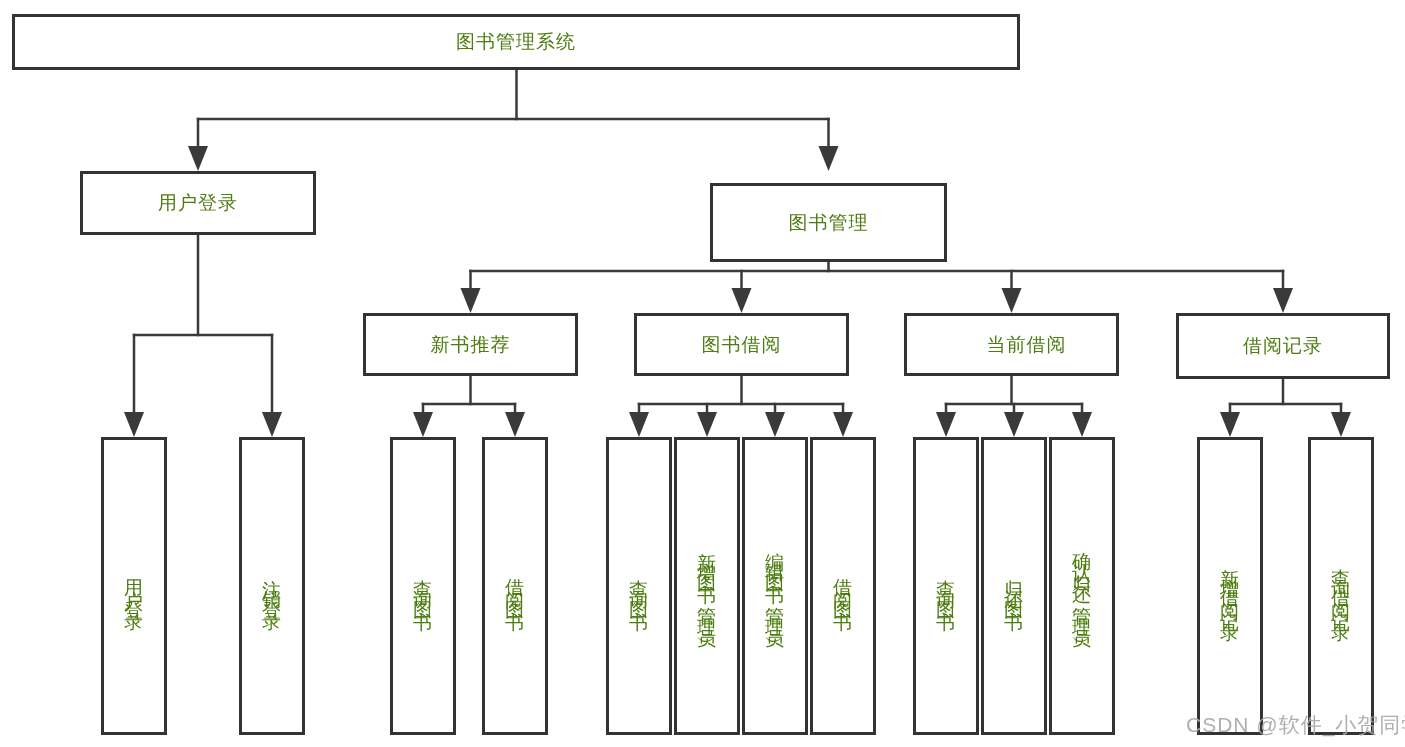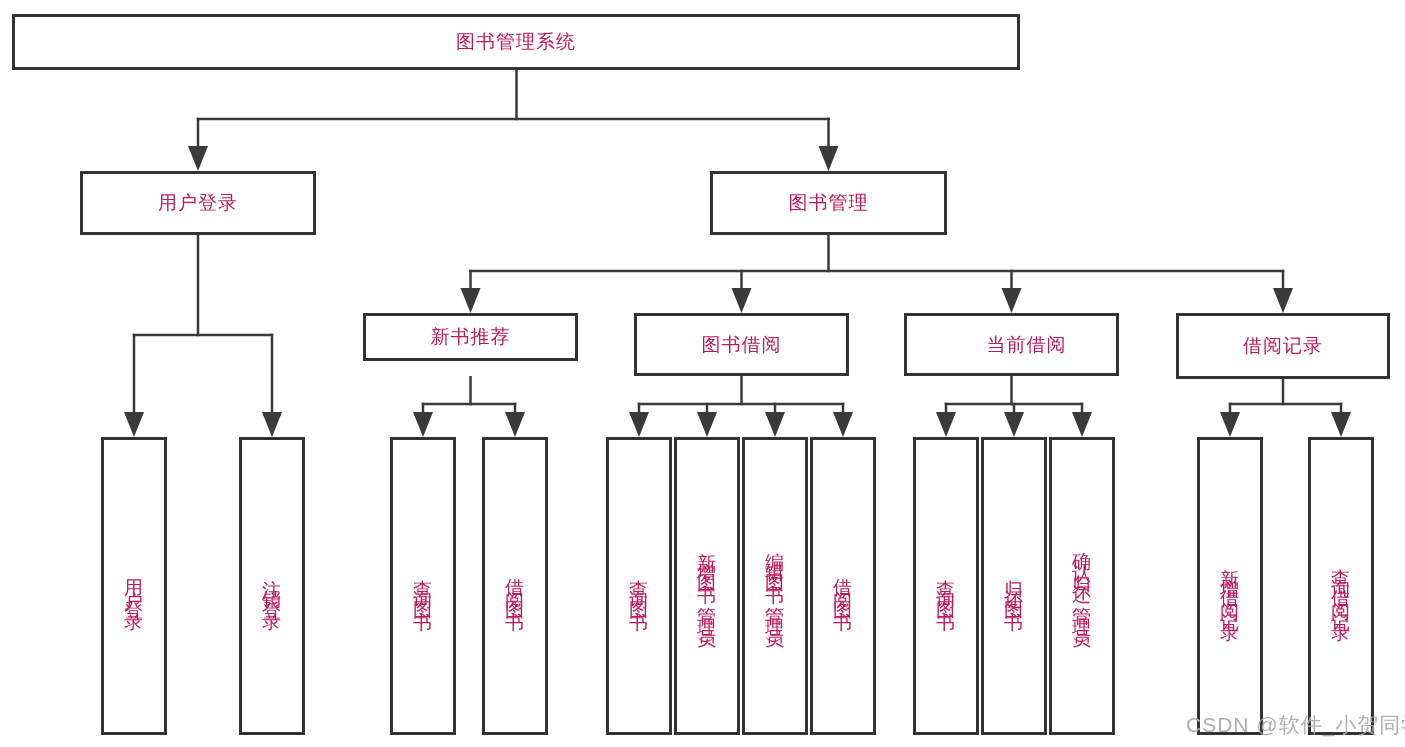--- a/index.html
+++ b/index.html
@@ -30,21 +30,21 @@
     stroke: none;
   }
   .node {
     position: absolute;
     box-sizing: border-box;
     border: 3px solid #333333;
     background: #ffffff;
     display: flex;
     align-items: center;
     justify-content: center;
-    color: #be185d;
+    color: #4d7c0f;
     z-index: 2;
   }
   .node.h {
     font-size: 19px;
     letter-spacing: 1px;
   }
   .node.v {
     top: 437px;
     width: 66px;
     height: 298px;
@@ -149,25 +149,25 @@
     </g>
   </svg>
 
   <div class="node h" style="left:12px; top:14px; width:1008px; height:56px;">
     <span>图书管理系统</span>
   </div>
 
   <div class="node h" style="left:80px; top:171px; width:236px; height:64px;">
     <span>用户登录</span>
   </div>
-  <div class="node h" style="left:710px; top:171px; width:237px; height:64px;">
+  <div class="node h" style="left:710px; top:183px; width:237px; height:79px;">
     <span>图书管理</span>
   </div>
 
-  <div class="node h" style="left:363px; top:313px; width:215px; height:48px;text-align:center;">
+  <div class="node h" style="left:363px; top:313px; width:215px; height:63px;text-align:center;">
     <span>新书推荐</span>
   </div>
   <div class="node h" style="left:634px; top:313px; width:215px; height:63px;text-align:center;">
     <span>图书借阅</span>
   </div>
   <div class="node h" style="left:904px; top:313px; width:215px; height:63px;padding-left:30px;">
     <span>当前借阅</span>
   </div>
   <div class="node h" style="left:1176px; top:313px; width:214px; height:66px;">
     <span>借阅记录</span>

